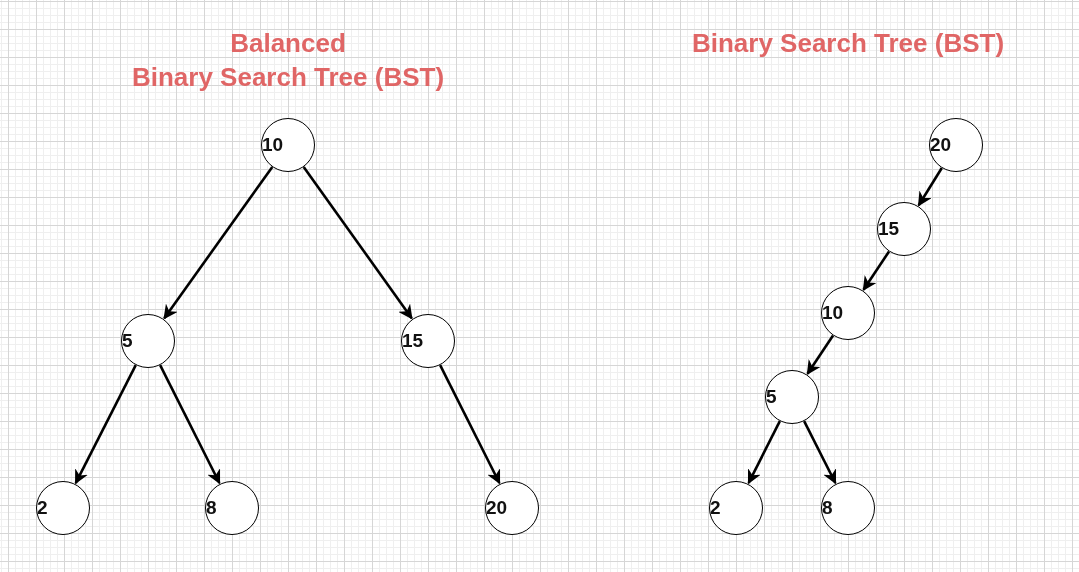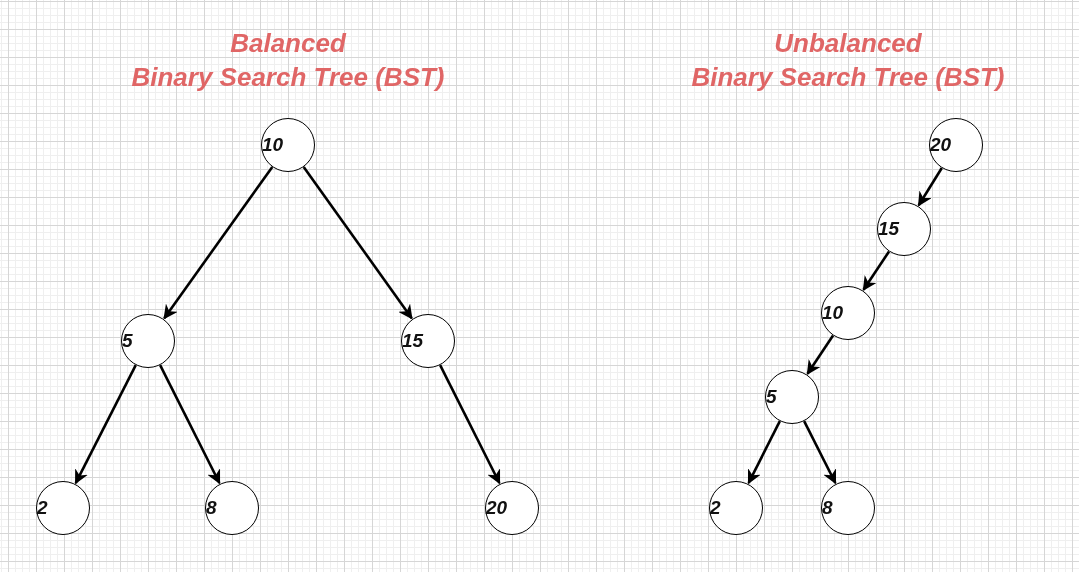--- a/index.html
+++ b/index.html
@@ -15,21 +15,20 @@
       width: 1079px;
       height: 572px;
       background-color: #ffffff;
       background-image:
         linear-gradient(to right, #d6d6d6 1px, transparent 1px),
         linear-gradient(to bottom, #d6d6d6 1px, transparent 1px),
         linear-gradient(to right, #efefef 1px, transparent 1px),
         linear-gradient(to bottom, #efefef 1px, transparent 1px);
       background-size: 28px 28px, 28px 28px, 7px 7px, 7px 7px;
       background-position: 8px 1px, 8px 1px, 8px 1px, 8px 1px;
-      font-style: italic;
     }
     .title {
       position: absolute;
       text-align: center;
       font-family: "Liberation Sans", sans-serif;
       font-weight: bold;
       font-size: 26px;
       line-height: 34px;
       color: #E06666;
       white-space: nowrap;
@@ -62,21 +61,20 @@
 <body>
 
 <div id="canvas">
 
   <div class="title" style="left:88px; top:26px; width:400px;">
     <span>Balanced</span>
     <span>Binary Search Tree (BST)</span>
   </div>
 
   <div class="title" style="left:648px; top:26px; width:400px;">
-    <span>Unbalanced</span>
     <span>Binary Search Tree (BST)</span>
   </div>
 
   <svg class="edges" id="edges-svg" xmlns="http://www.w3.org/2000/svg">
     <defs>
       <marker id="arrowhead" viewBox="0 0 10 10" refX="9" refY="5" markerWidth="5.5" markerHeight="5.5" orient="auto-start-reverse" markerUnits="strokeWidth">
         <path d="M0,0 L10,5 L0,10 L3,5 Z" fill="#000"></path>
       </marker>
     </defs>
     <g id="balanced-edges">

